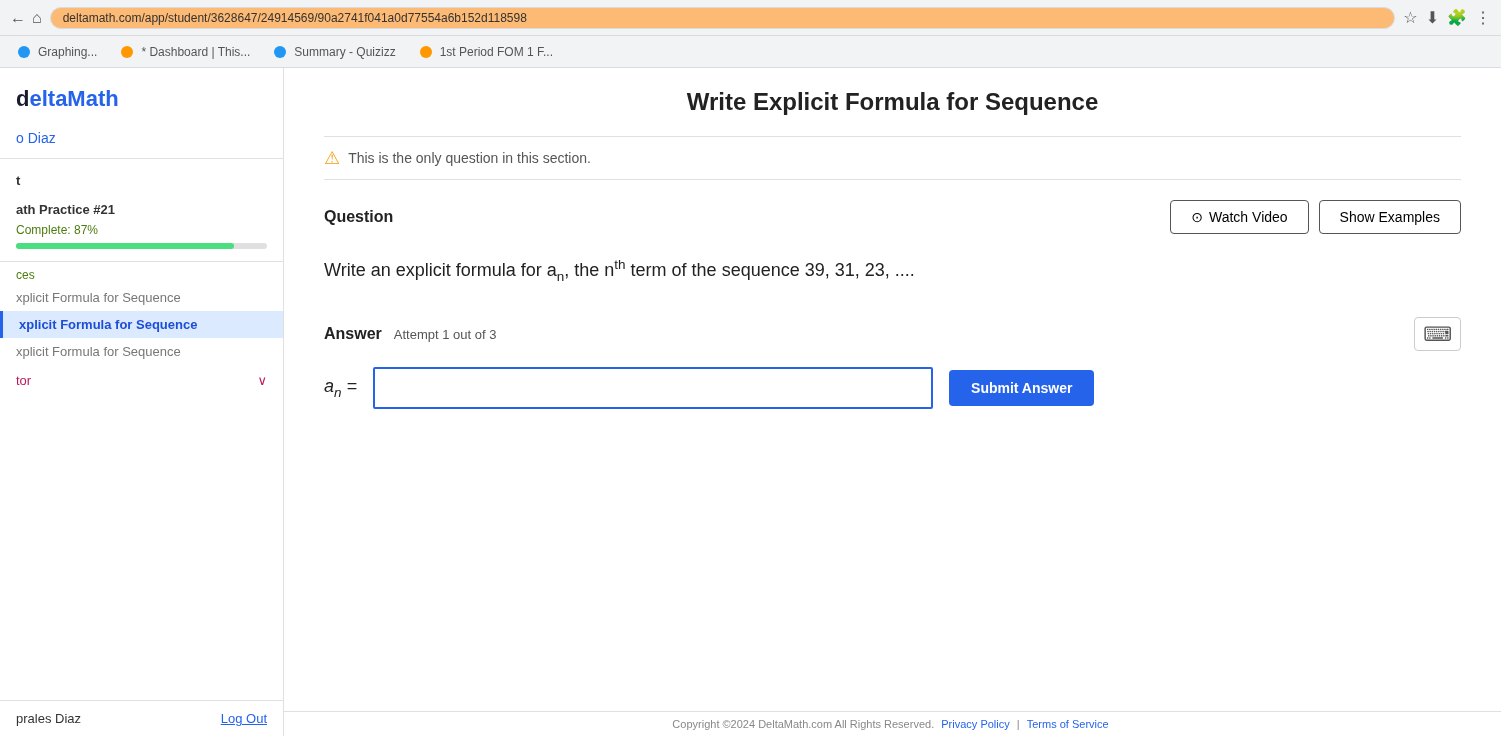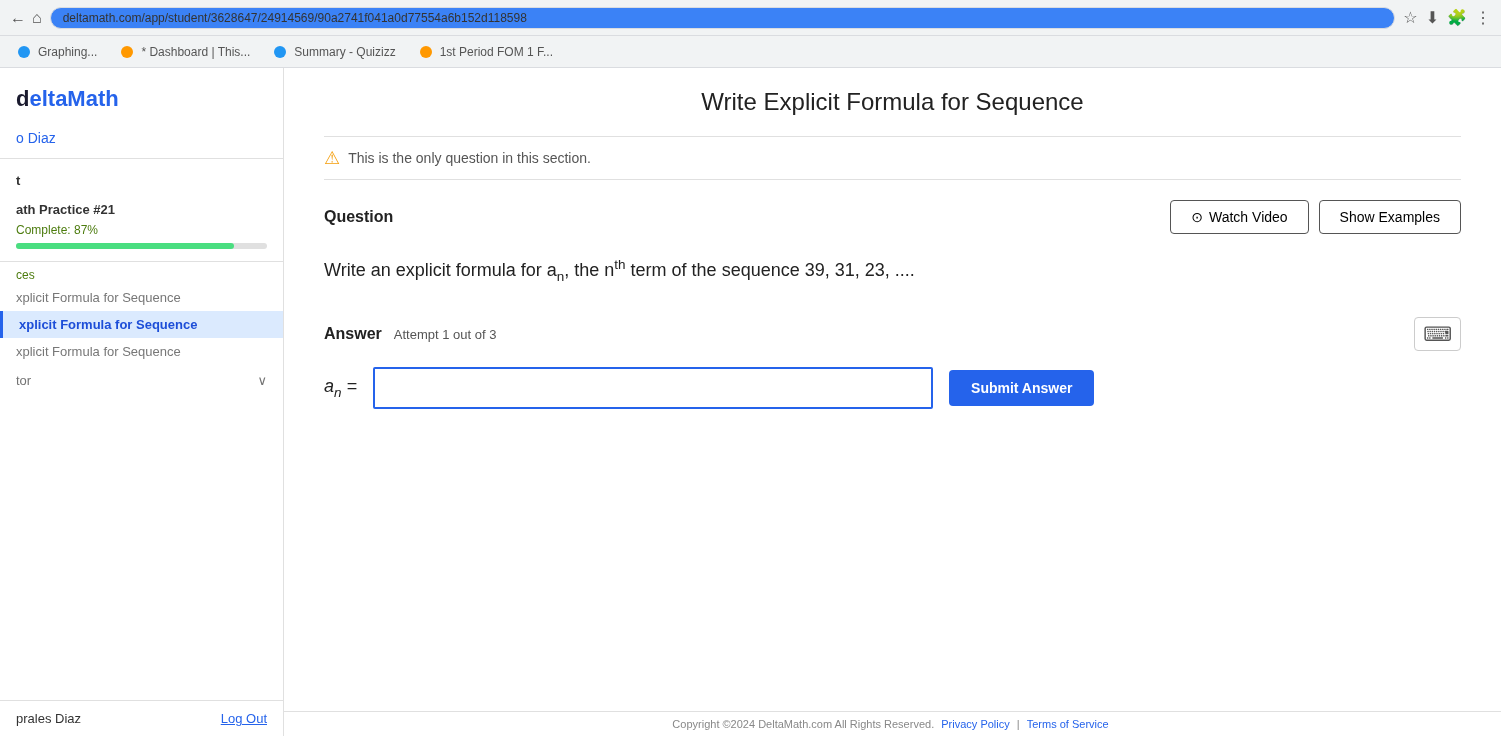--- a/index.html
+++ b/index.html
@@ -25,21 +25,21 @@
     }
     .browser-icons {
       display: flex;
       gap: 6px;
       align-items: center;
       color: #555;
       font-size: 16px;
     }
     .url-bar {
       flex: 1;
-      background: #3b82f6;
+      background: #fdba74;
       border: 1px solid #dadce0;
       border-radius: 20px;
       padding: 3px 12px;
       font-size: 12px;
       color: #333;
       display: flex;
       align-items: center;
     }
     .browser-action-icons {
       display: flex;
@@ -177,21 +177,21 @@
 
     
     .main-content {
       flex: 1;
       padding: 20px 40px;
       overflow-y: auto;
       background: #fff;
     }
     .page-title {
       font-size: 24px;
-      font-weight: normal;
+      font-weight: bold;
       text-align: center;
       margin-bottom: 20px;
     }
     .alert-box {
       display: flex;
       align-items: center;
       gap: 8px;
       color: #555;
       font-size: 14px;
       margin-bottom: 20px;
@@ -384,21 +384,21 @@
     <div class="sidebar-item muted">
       <span>xplicit Formula for Sequence</span>
     </div>
     <div class="sidebar-item active">
       <span>xplicit Formula for Sequence</span>
     </div>
     <div class="sidebar-item muted">
       <span>xplicit Formula for Sequence</span>
     </div>
 
-    <div style="padding: 8px 16px; display:flex; justify-content:space-between; align-items:center; color:#737373; font-size:13px; cursor:pointer;">
+    <div style="padding: 8px 16px; display:flex; justify-content:space-between; align-items:center; color:#be185d; font-size:13px; cursor:pointer;">
       <span>tor</span>
       <span>∨</span>
     </div>
 
     <div class="sidebar-footer">
       <span class="user-name">prales Diaz</span>
       <span class="logout-link">Log Out</span>
     </div>
   </div>
 

